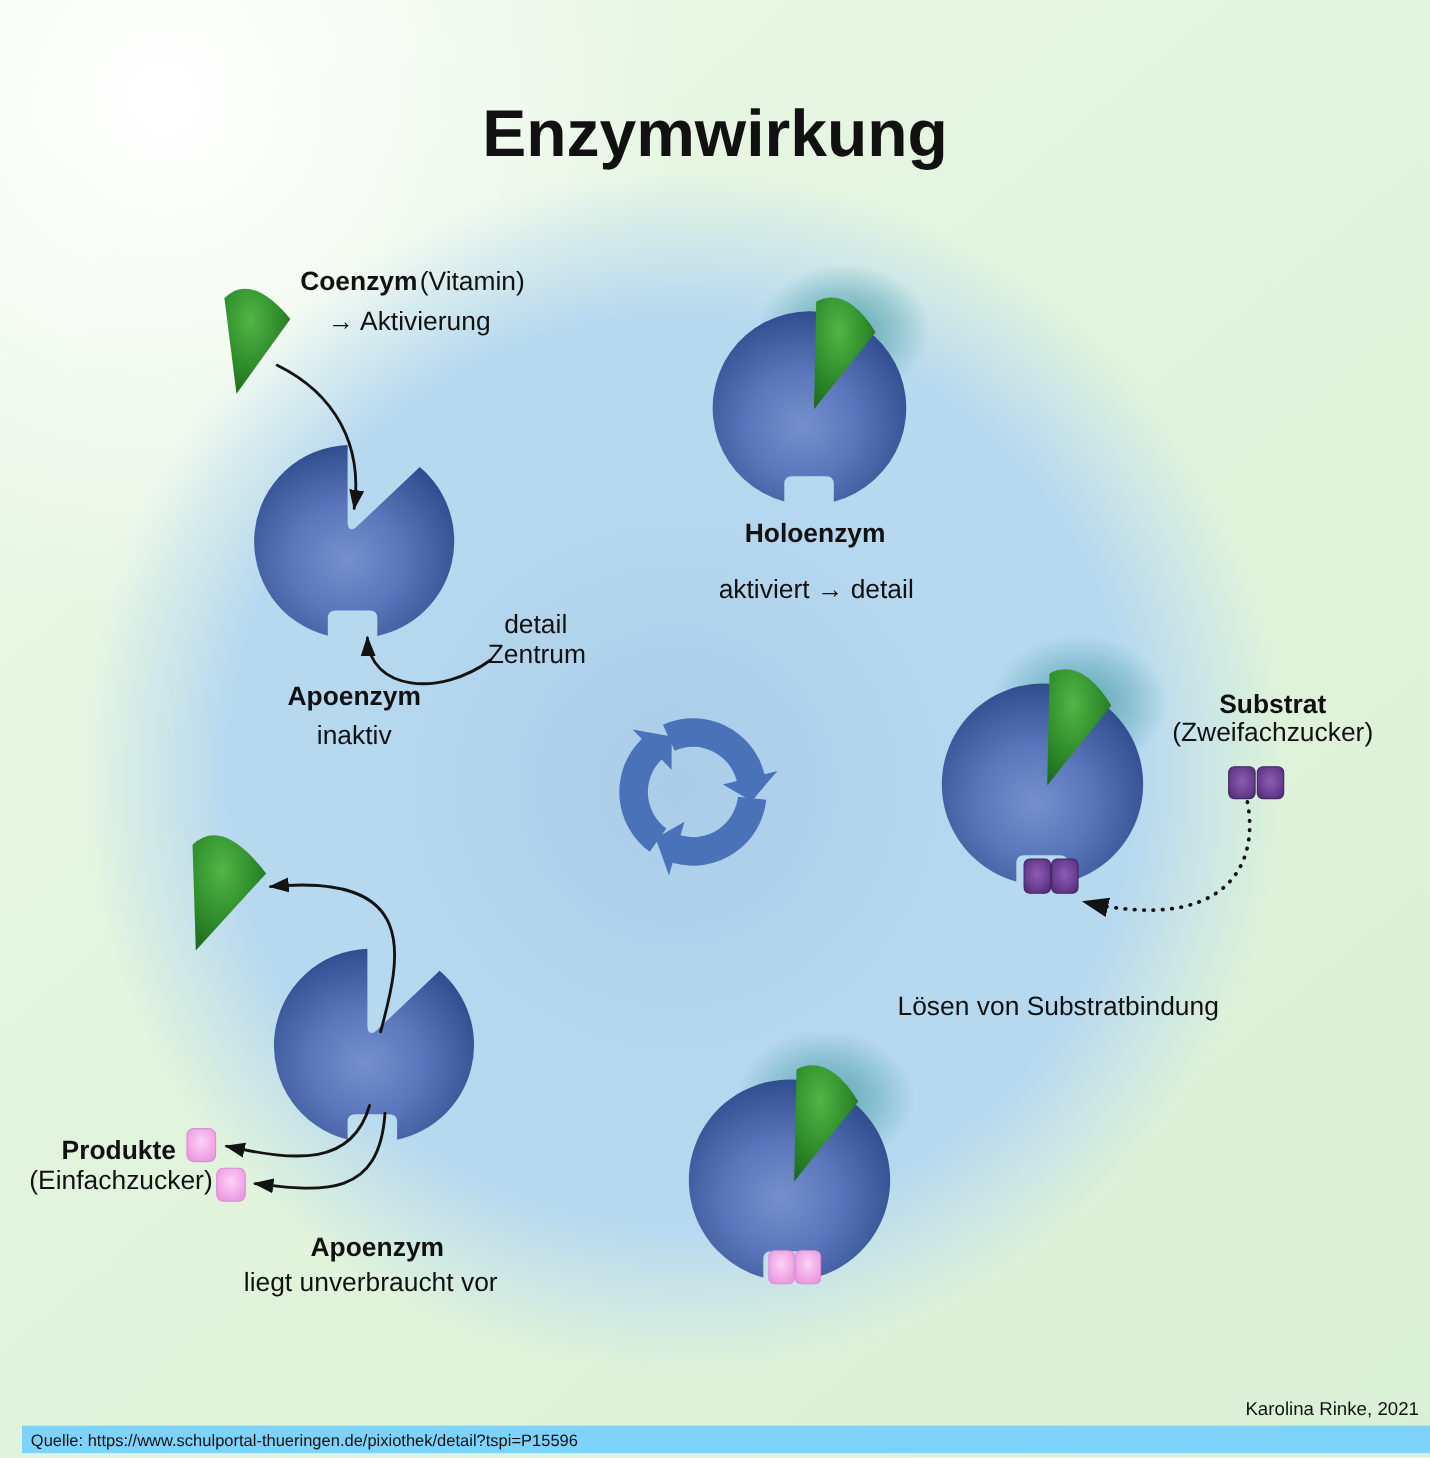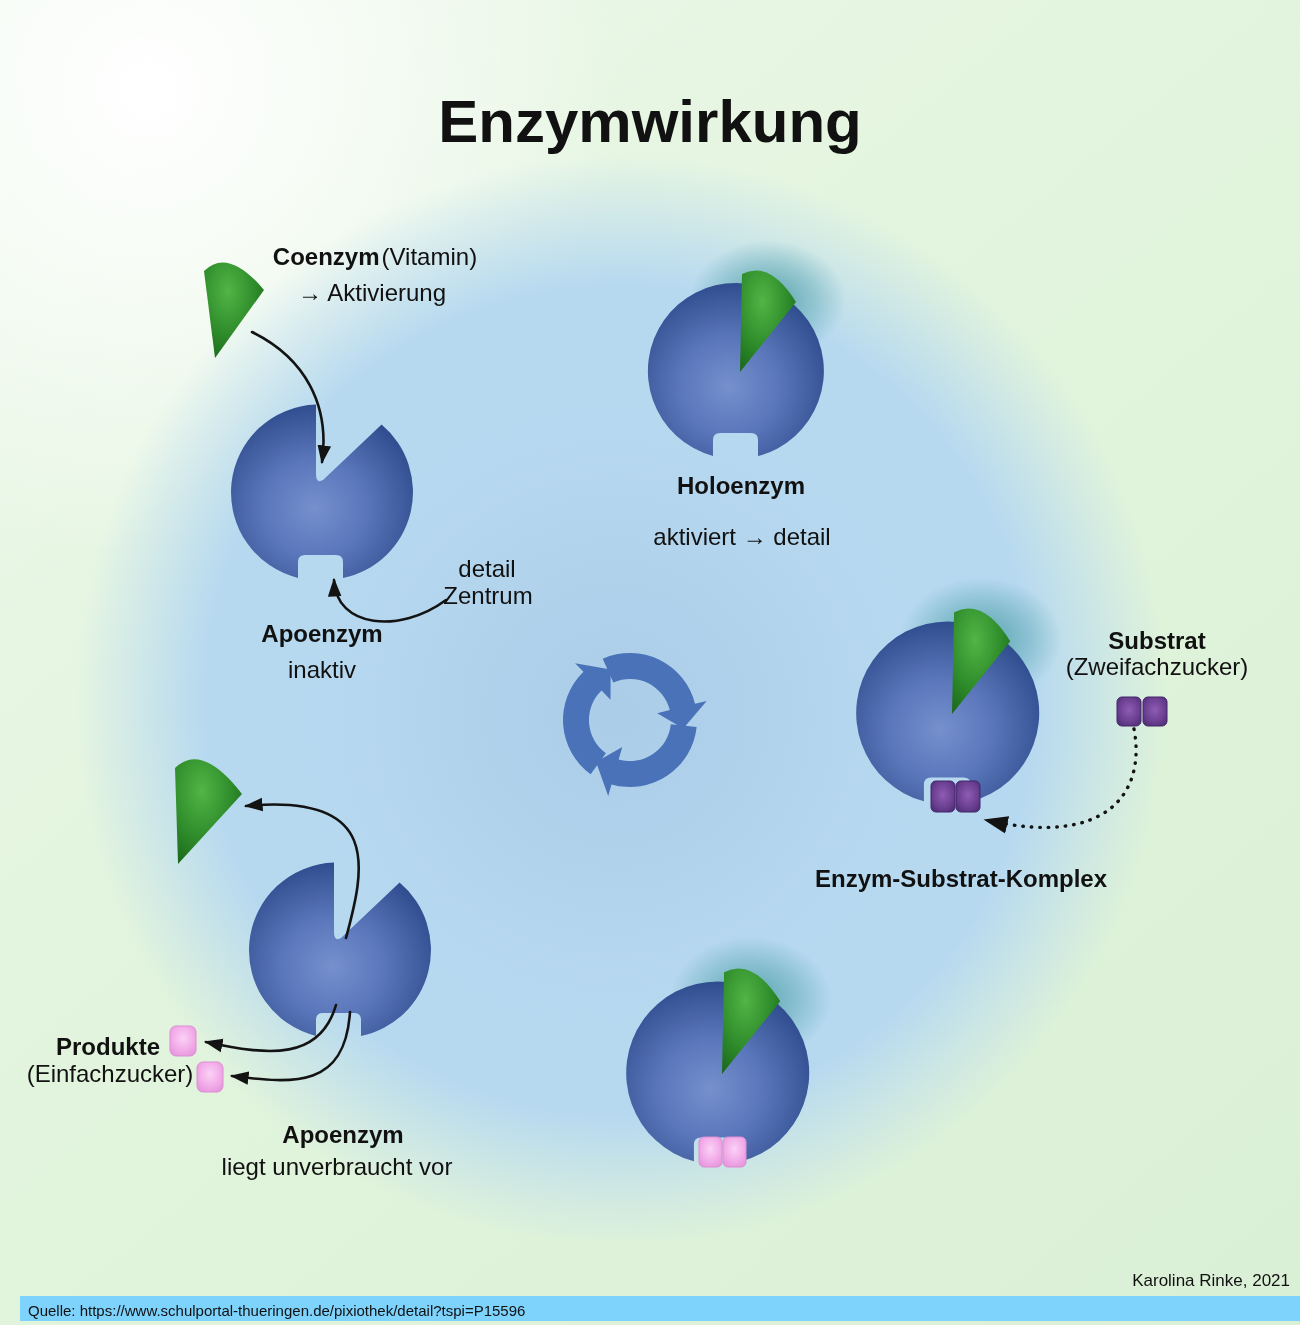--- a/index.html
+++ b/index.html
@@ -132,21 +132,21 @@
 
   <div class="lbl b" style="left:322px;top:634px;">Apoenzym</div>
   <div class="lbl" style="left:322px;top:670px;">inaktiv</div>
 
   <div class="lbl b" style="left:741px;top:486px;">Holoenzym</div>
   <div class="lbl" style="left:742px;top:537px;">aktiviert → detail</div>
 
   <div class="lbl b" style="left:1157px;top:641px;">Substrat</div>
   <div class="lbl" style="left:1157px;top:667px;">(Zweifachzucker)</div>
 
-  <div class="lbl b" style="left:961px;top:879px;">Enzym-Substrat-Komplex</div>
+  <div class="lbl" style="left:962px;top:916px;">Lösen von Substratbindung</div>
 
 
   <div class="lbl b" style="left:108px;top:1047px;">Produkte</div>
   <div class="lbl" style="left:110px;top:1074px;">(Einfachzucker)</div>
 
   <div class="lbl b" style="left:343px;top:1135px;">Apoenzym</div>
   <div class="lbl" style="left:337px;top:1167px;">liegt unverbraucht vor</div>
 
   <div class="credit small">Karolina Rinke, 2021</div>
 

